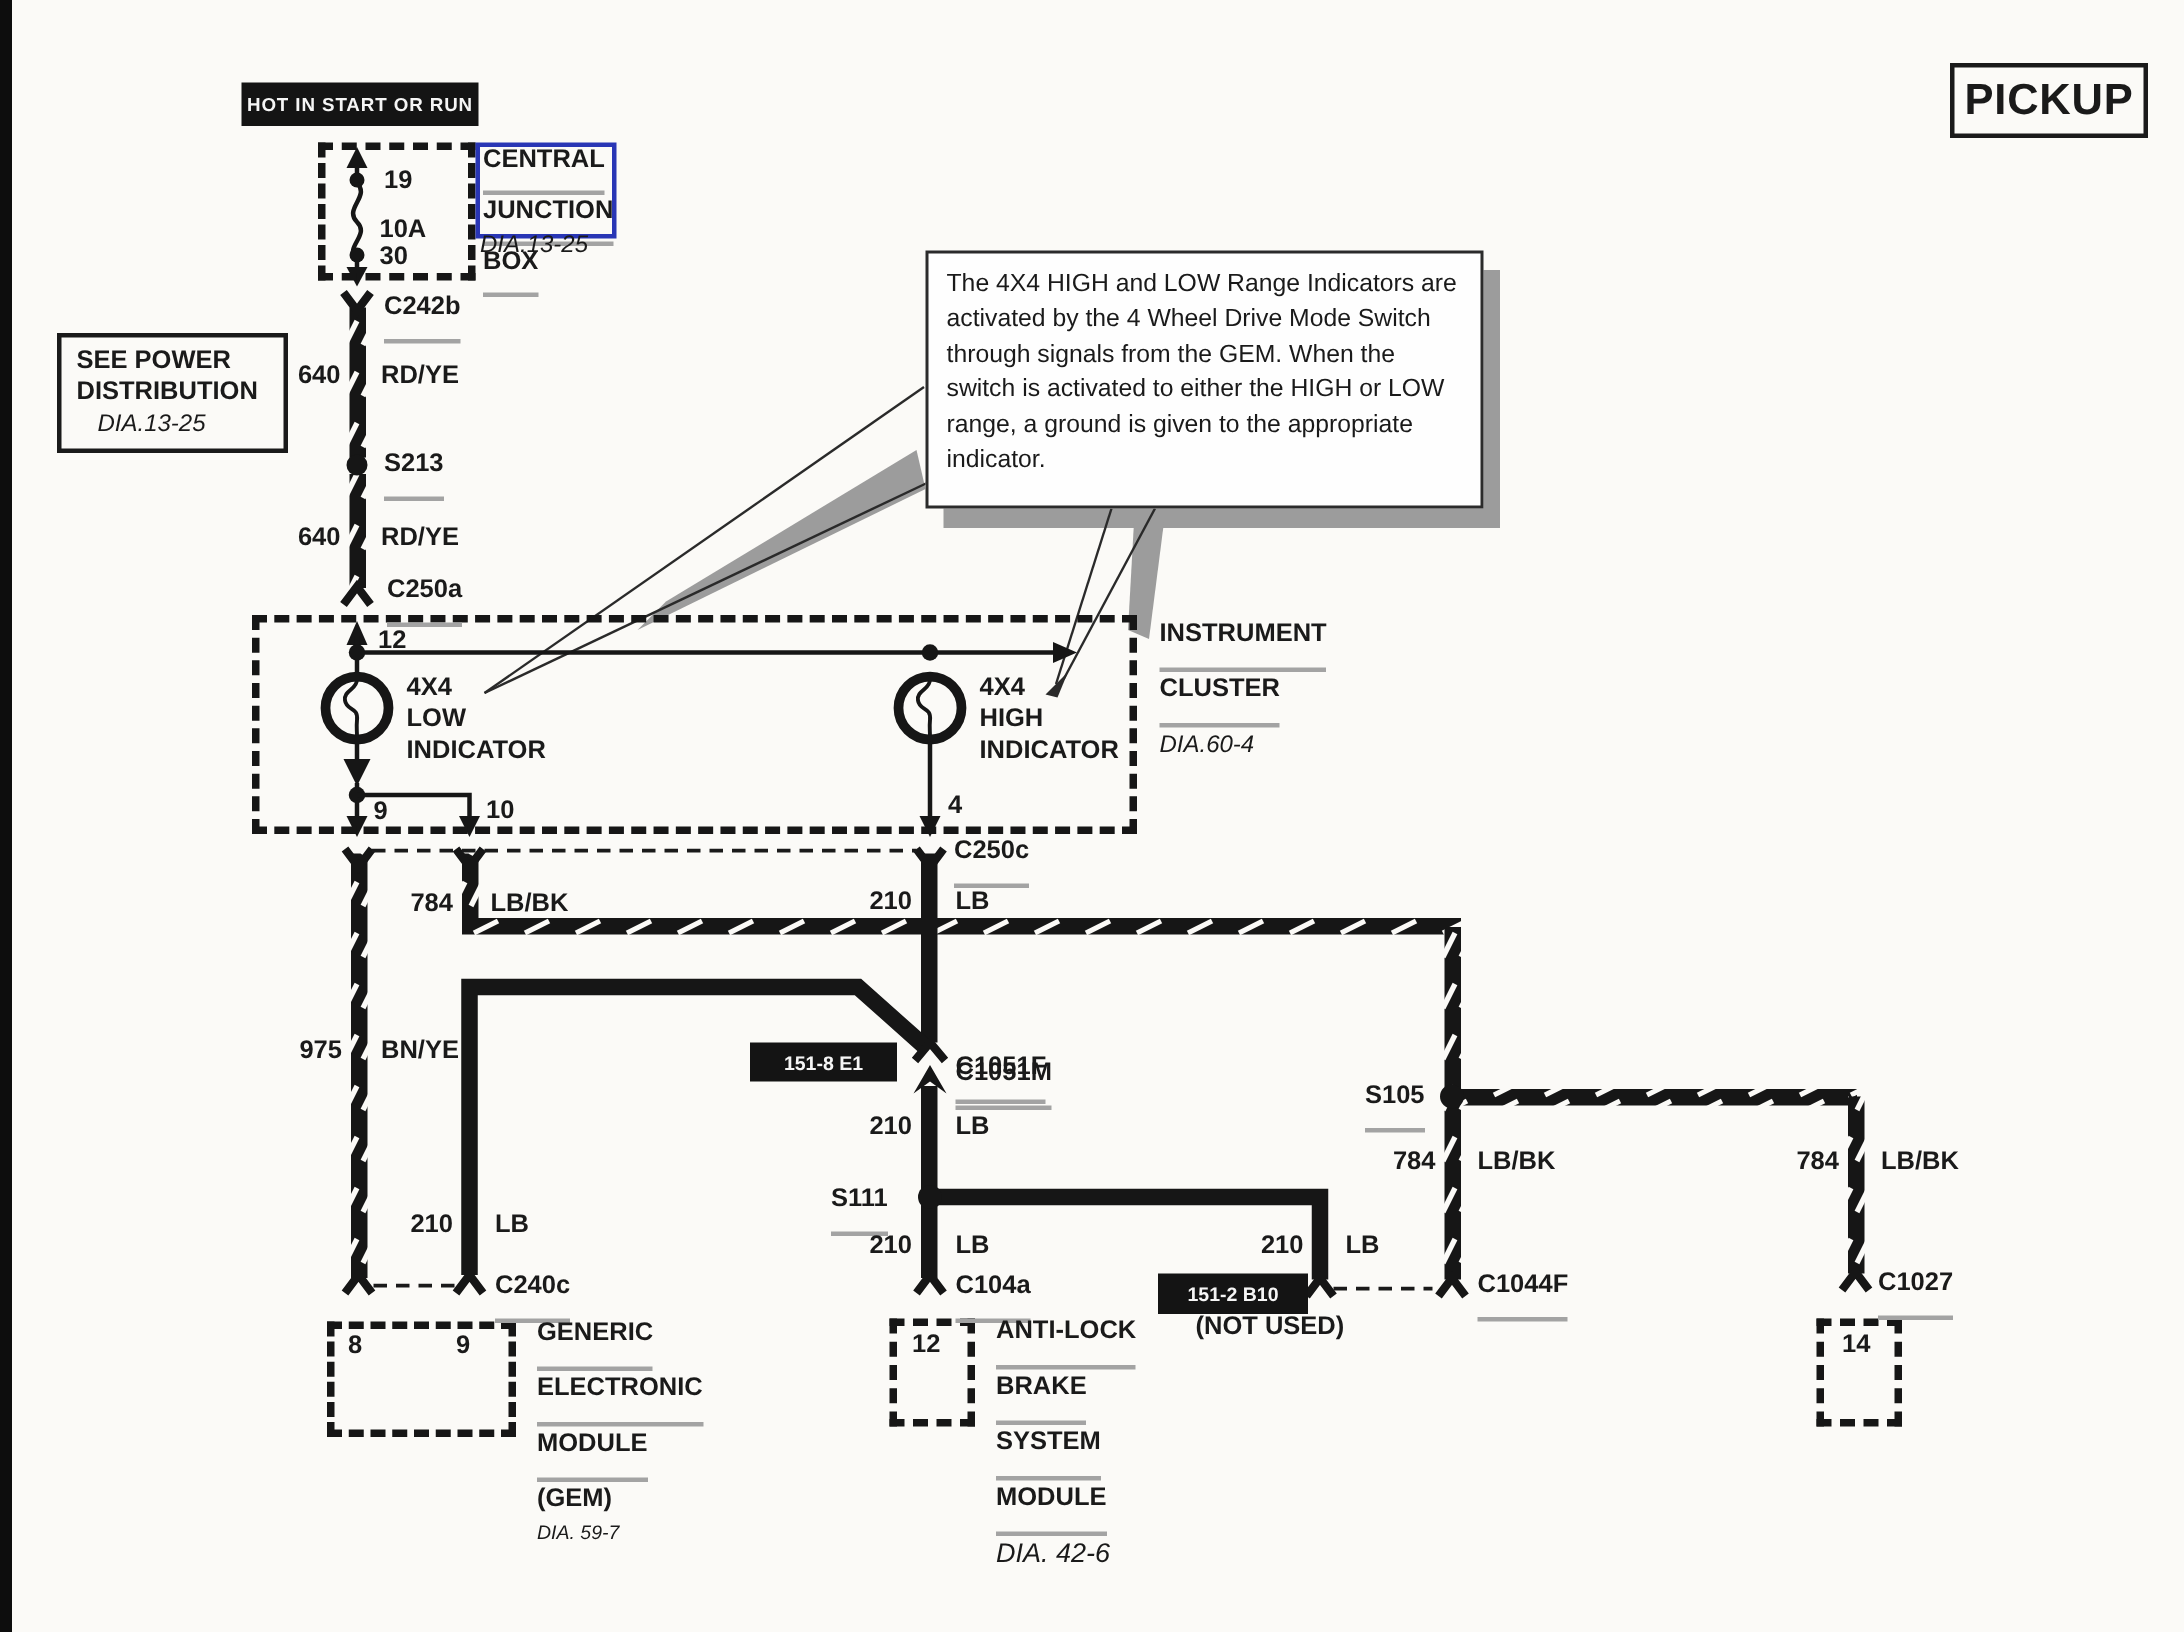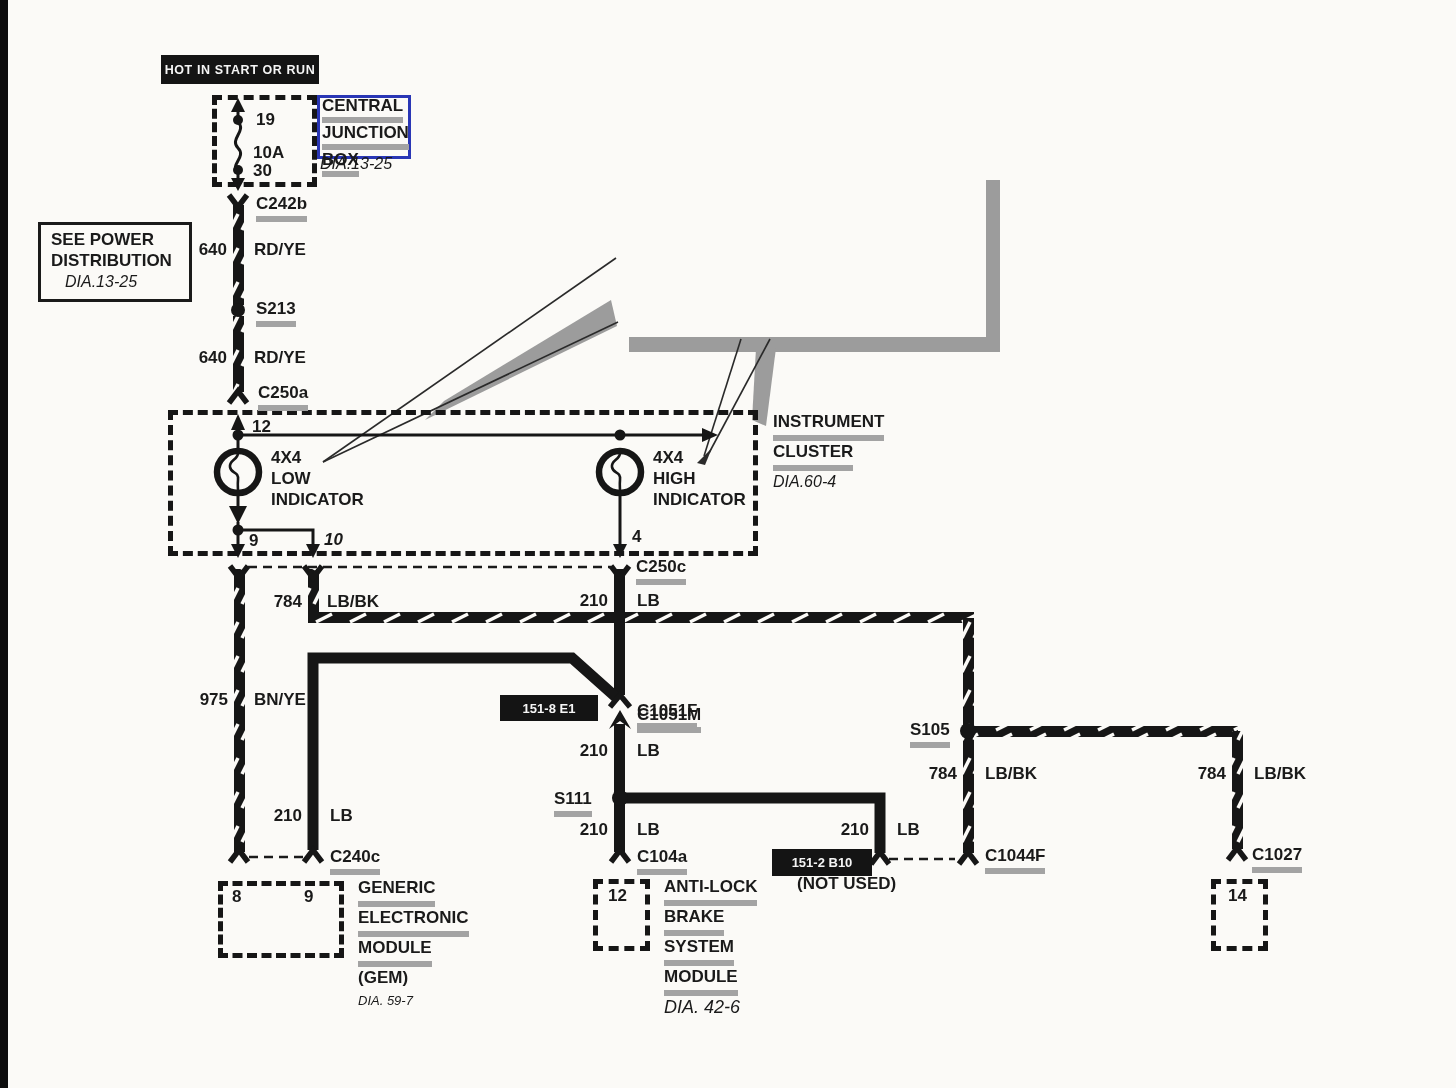--- a/index.html
+++ b/index.html
@@ -5,21 +5,21 @@
   html,body{margin:0;padding:0;background:#e8e8e8;}
   .canvas{
     position:relative;width:1456px;height:1088px;overflow:hidden;
     background:#fbfaf7;color:#1a1a1a;
     font-family:"Liberation Sans",sans-serif;
   }
   .scan-bar{position:absolute;left:0;top:0;width:8px;height:1088px;background:#0d0d0d;}
   svg.layer{position:absolute;left:0;top:0;}
   .lbl{position:absolute;font-weight:bold;font-size:17px;white-space:nowrap;line-height:20px;}
   .it{font-style:italic;font-weight:normal;}
-  .u{display:inline-block;border-bottom:6px solid #a3a3a3;padding-bottom:2px;}
+  .u{display:inline-block;border-bottom:3px solid #a3a3a3;padding-bottom:12px;}
   .rt{text-align:right;}
   .tag{
     position:absolute;background:#141414;color:#f5f5f5;font-weight:bold;
     display:flex;align-items:center;justify-content:center;white-space:nowrap;
   }
   .dashed{position:absolute;border:5px dashed #161616;background:transparent;}
   .solidbox{position:absolute;border:3px solid #1a1a1a;background:#fbfaf7;}
   .bluebox{position:absolute;border:3px solid #2936b5;}
   .callout{
     position:absolute;left:617px;top:167px;width:372px;height:172px;
@@ -146,23 +146,25 @@
   <div class="lbl it" style="left:320px;top:154px;font-size:16px;">DIA.13-25</div>
 
   <div class="solidbox" style="left:38px;top:222px;width:138px;height:70px;padding:4px 0 0 10px;">
     <div class="lbl" style="position:static;line-height:21px;">
       <span>SEE POWER</span><br>
       <span>DISTRIBUTION</span><br>
       <span class="it" style="margin-left:14px;font-size:16px;">DIA.13-25</span>
     </div>
   </div>
 
+  <div class="solidbox" style="left:1300px;top:42px;width:126px;height:44px;display:flex;align-items:center;justify-content:center;font-weight:bold;font-size:29px;letter-spacing:0.5px;">PICKUP</div>
 
   <div class="dashed" style="left:168px;top:410px;width:580px;height:136px;"></div>
 
+  <div class="callout">The 4X4 HIGH and LOW Range Indicators are activated by the 4 Wheel Drive Mode Switch through signals from the GEM. When the switch is activated to either the HIGH or LOW range, a ground is given to the appropriate indicator.</div>
 
   <div class="dashed" style="left:218px;top:881px;width:116px;height:67px;"></div>
   <div class="dashed" style="left:593px;top:879px;width:47px;height:62px;"></div>
   <div class="dashed" style="left:1211px;top:879px;width:47px;height:62px;"></div>
 
   <div class="lbl" style="left:256px;top:110px;">19</div>
   <div class="lbl" style="left:253px;top:143px;">10A</div>
   <div class="lbl" style="left:253px;top:161px;">30</div>
 
   <div class="lbl" style="left:256px;top:194px;"><span class="u">C242b</span></div>
@@ -178,21 +180,21 @@
     <span>4X4</span><br>
     <span>LOW</span><br>
     <span>INDICATOR</span>
   </div>
   <div class="lbl" style="left:653px;top:447px;line-height:21px;">
     <span>4X4</span><br>
     <span>HIGH</span><br>
     <span>INDICATOR</span>
   </div>
   <div class="lbl" style="left:249px;top:531px;">9</div>
-  <div class="lbl" style="left:324px;top:530px;font-style:italic;">10</div>
+  <div class="lbl" style="left:324px;top:530px;">10</div>
   <div class="lbl" style="left:632px;top:527px;">4</div>
   <div class="lbl" style="left:773px;top:411px;line-height:22px;">
     <span class="u">INSTRUMENT</span><br>
     <span class="u">CLUSTER</span><br>
     <span class="it" style="font-size:16px;">DIA.60-4</span>
   </div>
 
   <div class="lbl" style="left:636px;top:557px;"><span class="u">C250c</span></div>
   <div class="lbl rt" style="left:262px;top:592px;width:40px;">784</div>
   <div class="lbl" style="left:327px;top:592px;">LB/BK</div>

